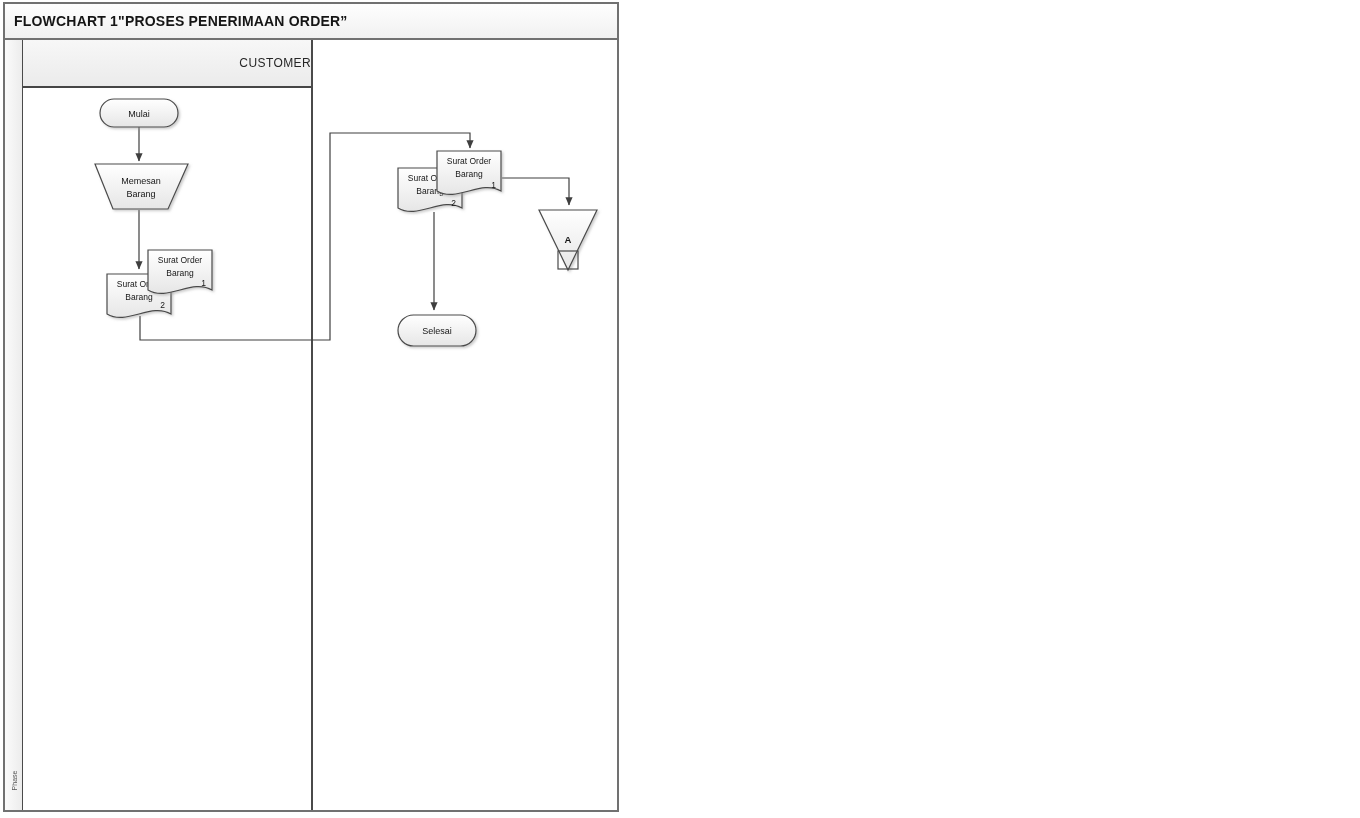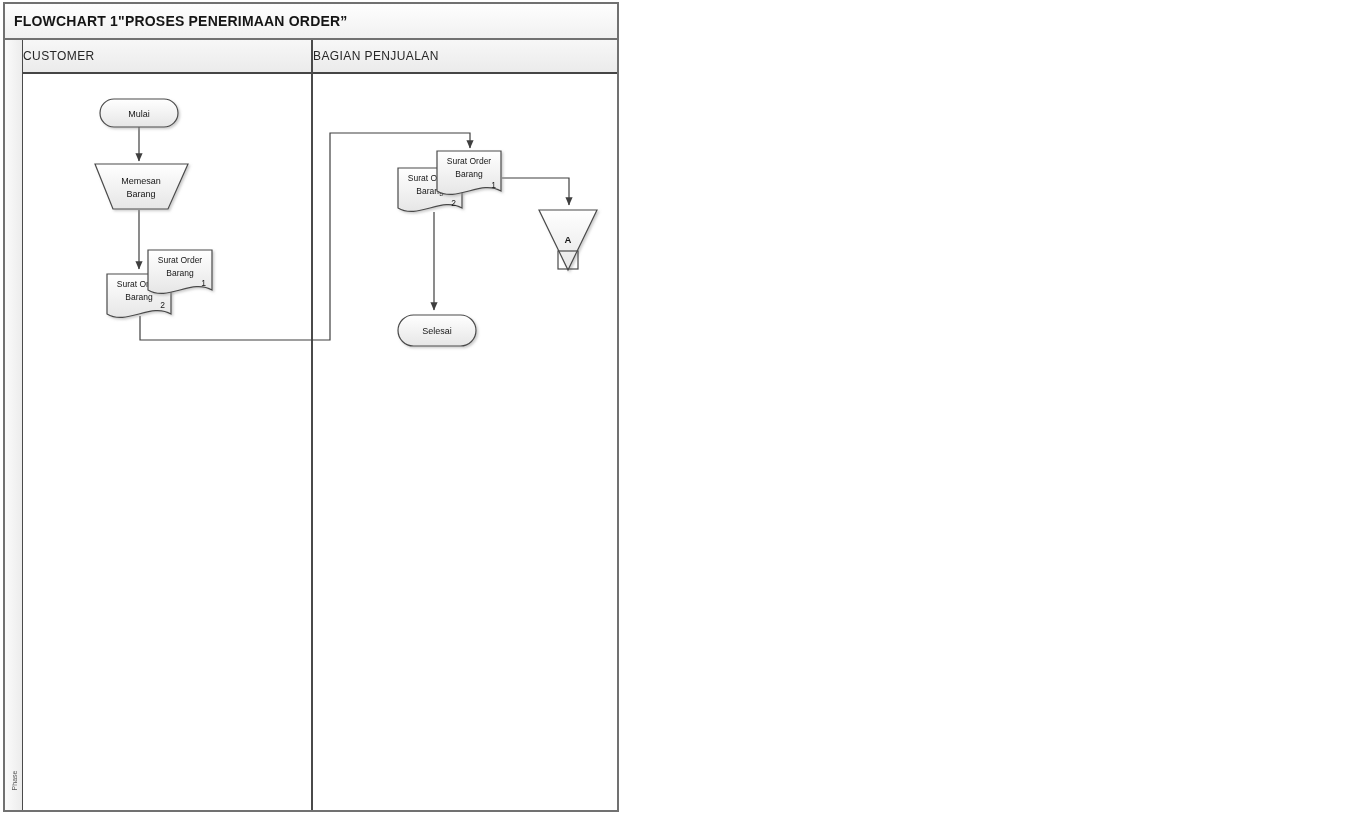--- a/index.html
+++ b/index.html
@@ -23,24 +23,24 @@
     position:absolute;left:0;top:0;width:17px;height:100%;
     border-right:1px solid #4a4a4a;
     background:linear-gradient(90deg,#fbfbfb,#ececec);
   }
   .phase-label{
     position:absolute;left:50%;bottom:26px;
     transform:translateX(-50%) rotate(-90deg);
     font-size:7px;color:#555;white-space:nowrap;
   }
   .lane-header{
-    position:absolute;top:0;height:34px;box-sizing:border-box;
+    position:absolute;top:0;height:48px;box-sizing:border-box;
     border-bottom:2px solid #454545;
     background:linear-gradient(#f7f7f7,#ebebeb);
-    display:flex;align-items:center;justify-content:flex-start;
+    display:flex;align-items:center;justify-content:flex-end;
     font-size:12px;color:#262626;letter-spacing:.4px;
   }
   .lane-header-1{left:18px;width:288px;}
   .lane-header-2{left:308px;right:0;}
   .lane-divider{
     position:absolute;left:306px;top:0;bottom:0;width:2px;background:#4a4a4a;
   }
   .diagram-svg{position:absolute;left:0;top:0;width:1360px;height:818px;pointer-events:none;}
   .shape{fill:url(#shapeGrad);stroke:#4a4a4a;stroke-width:1.2;filter:url(#ds);}
   .shape-noshadow{fill:none;stroke:#4a4a4a;stroke-width:1.2;}
@@ -58,23 +58,20 @@
   <div class="title-bar">
     <span>FLOWCHART 1"PROSES PENERIMAAN ORDER”</span>
   </div>
 
   <div class="main-frame">
     <div class="phase-strip">
       <span class="phase-label">Phase</span>
     </div>
     <div class="lane-header lane-header-1">
       <span>CUSTOMER</span>
-    </div>
-    <div class="lane-header lane-header-2">
-      <span>BAGIAN PENJUALAN</span>
     </div>
     <div class="lane-divider"></div>
   </div>
 
   <svg class="diagram-svg" viewBox="0 0 1360 818" xmlns="http://www.w3.org/2000/svg">
     <defs>
       <linearGradient id="shapeGrad" x1="0" y1="0" x2="0" y2="1">
         <stop offset="0" stop-color="#ffffff"></stop>
         <stop offset="1" stop-color="#e6e6e6"></stop>
       </linearGradient>

